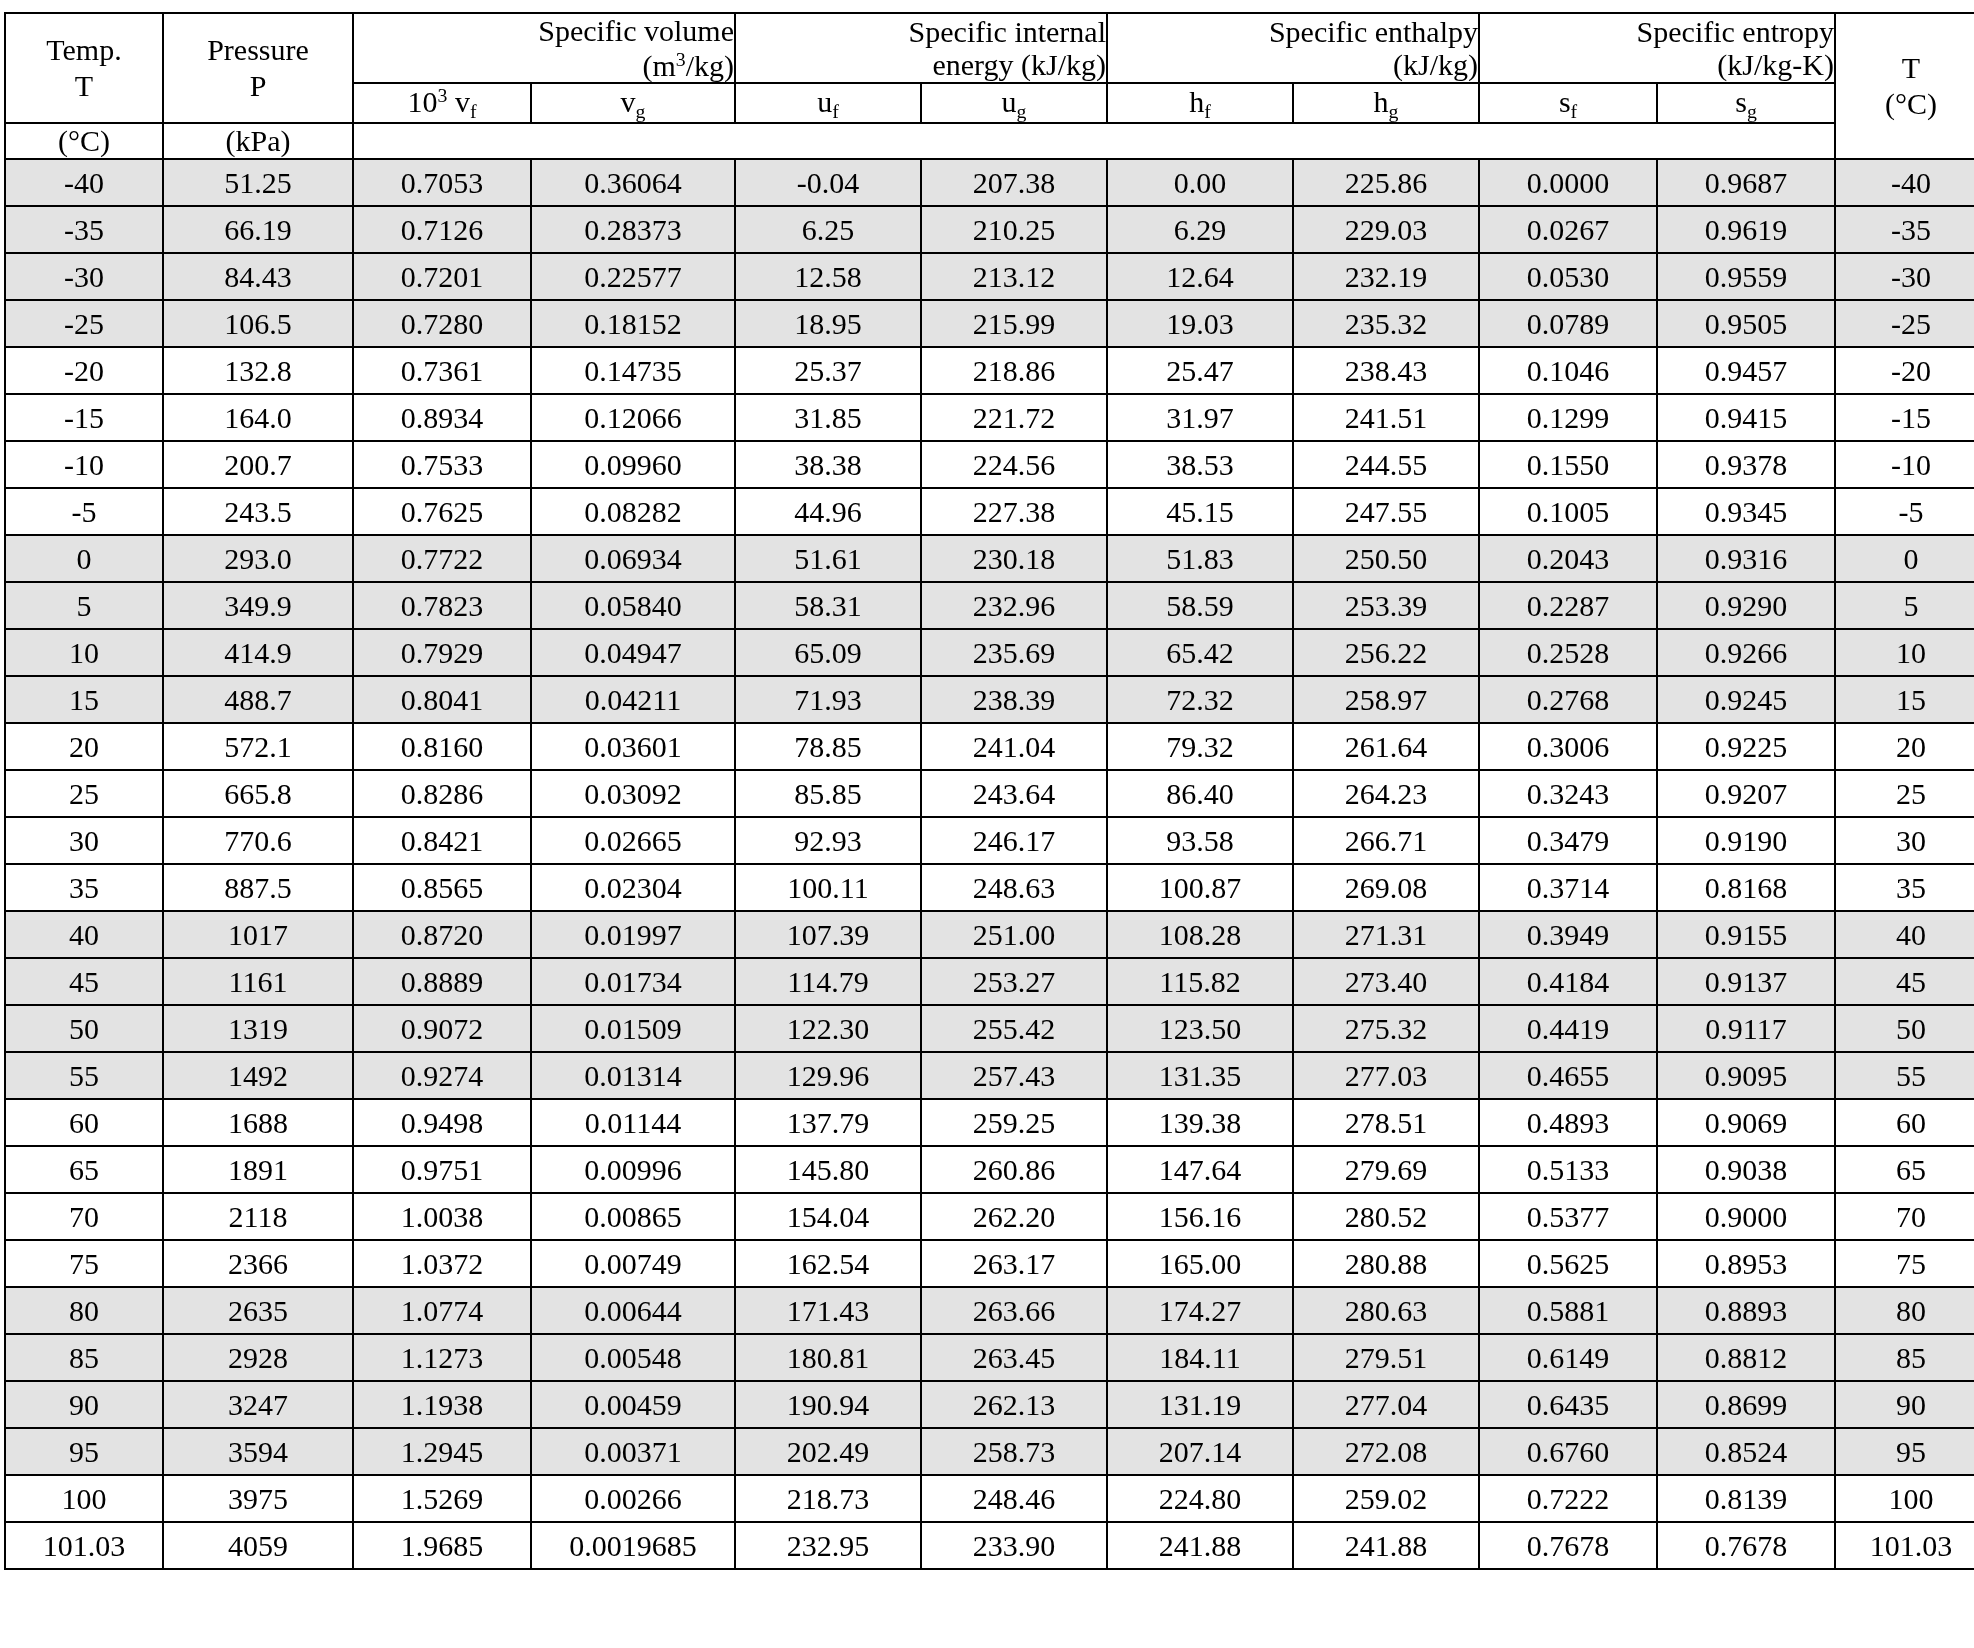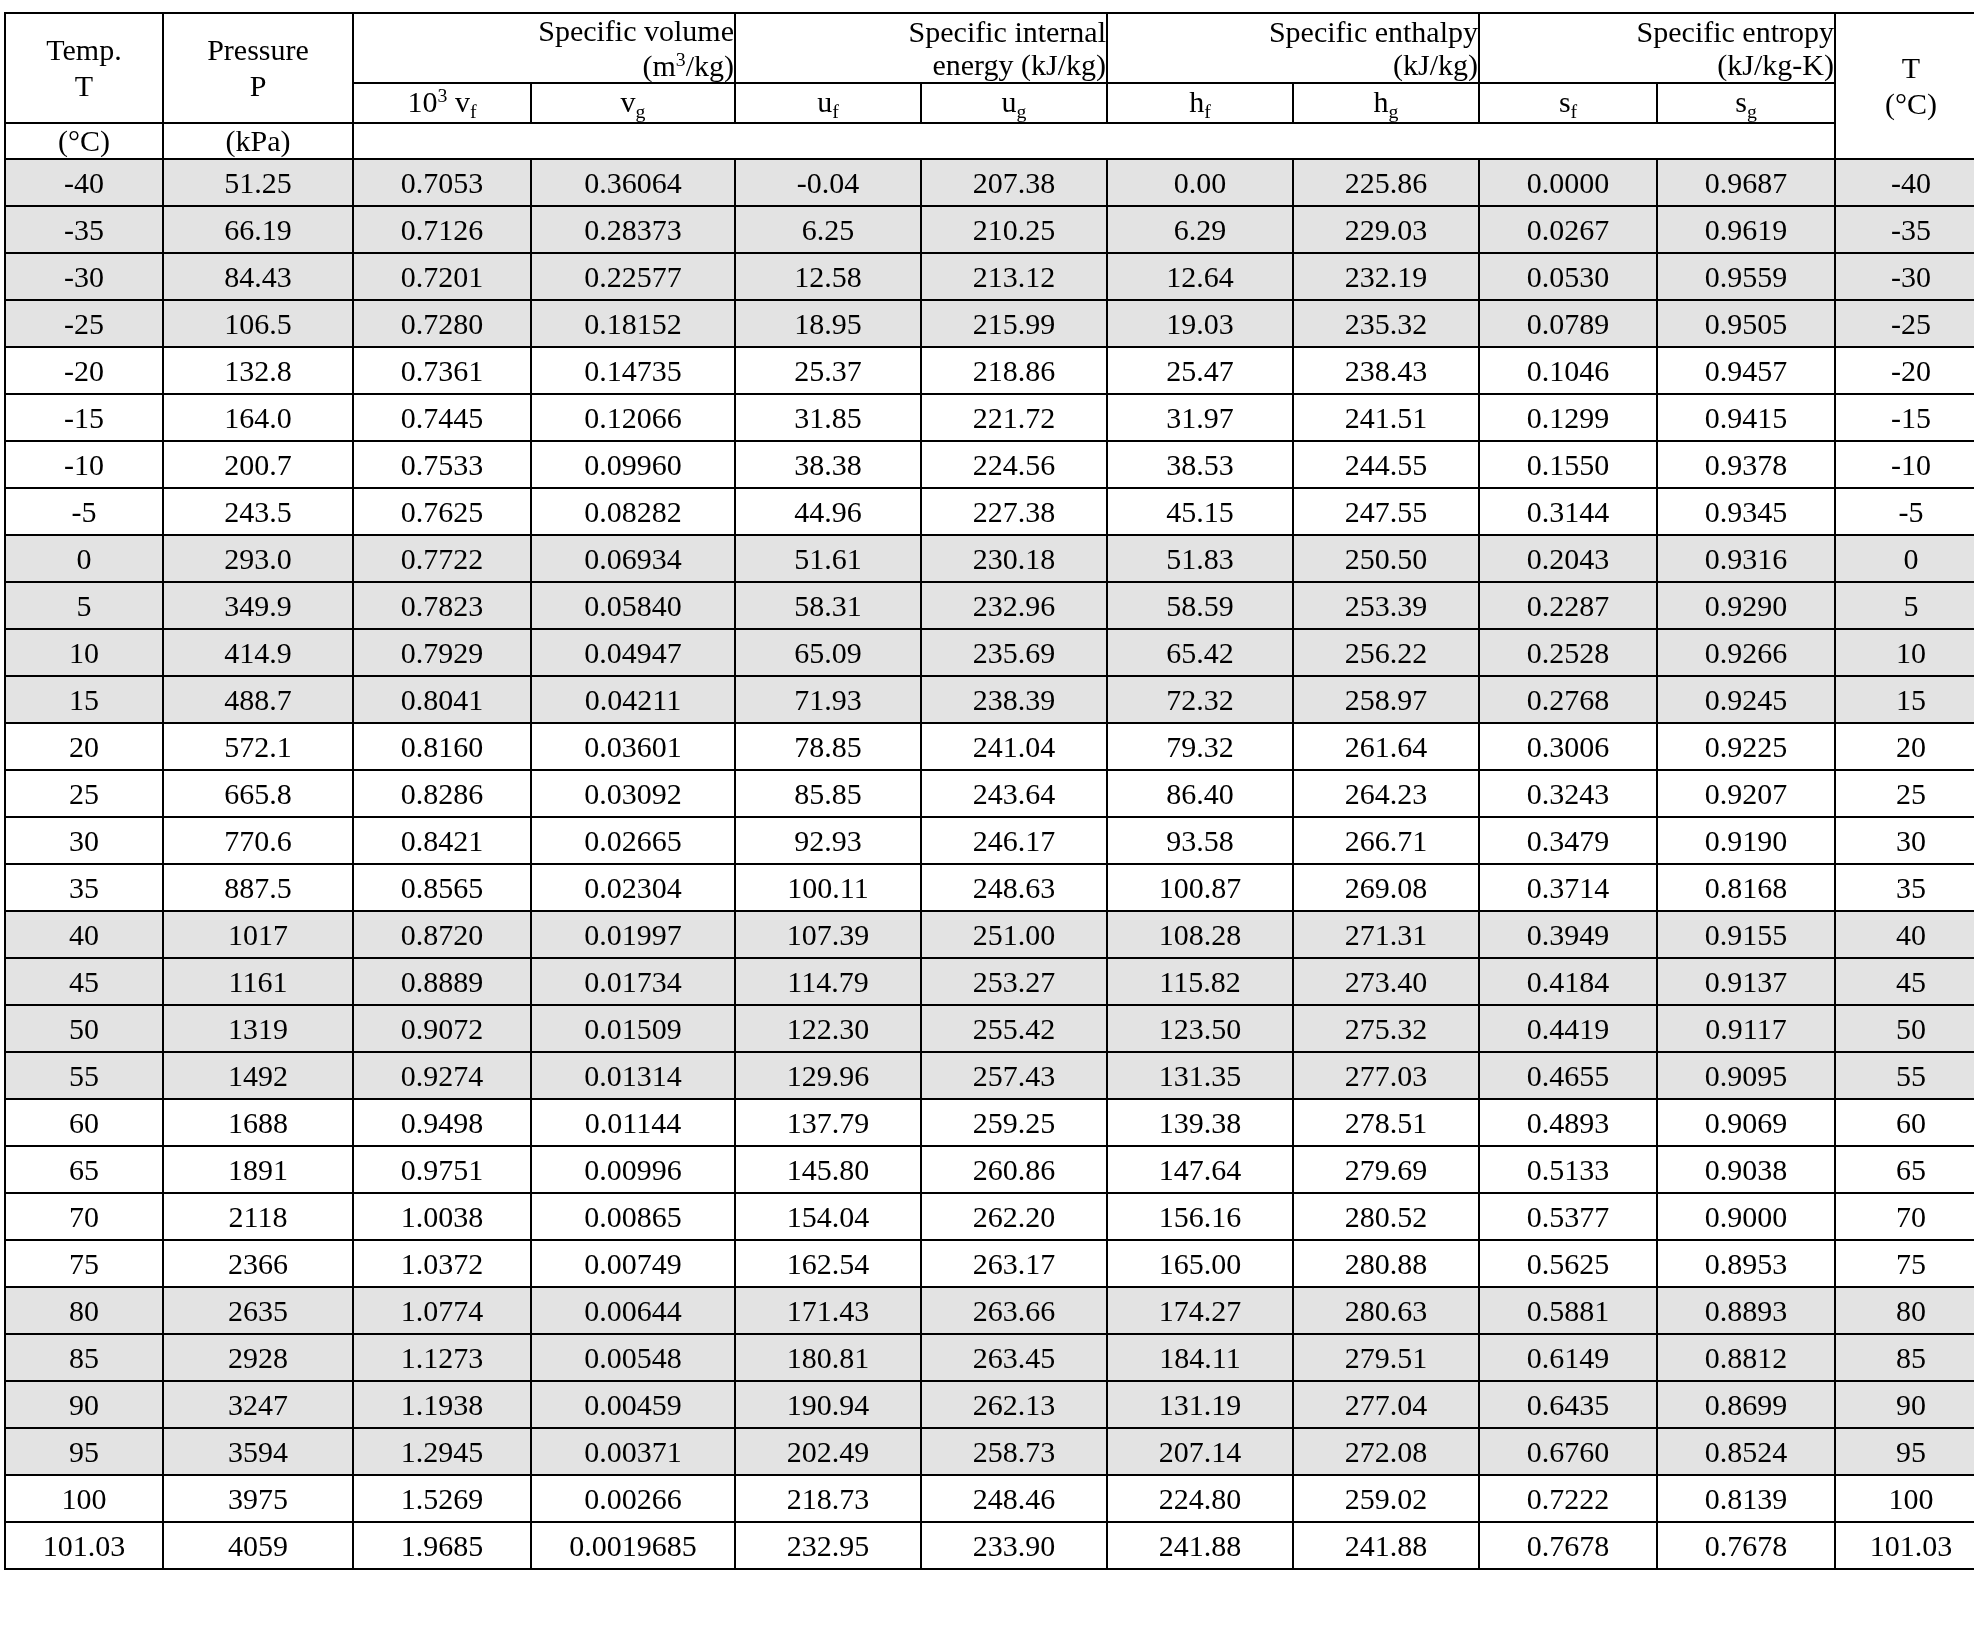--- a/index.html
+++ b/index.html
@@ -202,21 +202,21 @@
           <td class="datacell">218.86</td>
           <td class="datacell">25.47</td>
           <td class="datacell">238.43</td>
           <td class="datacell">0.1046</td>
           <td class="datacell">0.9457</td>
           <td class="datacell tcol">-20</td>
         </tr>
         <tr class="plain">
           <td class="datacell tcol">-15</td>
           <td class="datacell">164.0</td>
-          <td class="datacell">0.7445</td>
+          <td class="datacell">0.8934</td>
           <td class="datacell">0.12066</td>
           <td class="datacell">31.85</td>
           <td class="datacell">221.72</td>
           <td class="datacell">31.97</td>
           <td class="datacell">241.51</td>
           <td class="datacell">0.1299</td>
           <td class="datacell">0.9415</td>
           <td class="datacell tcol">-15</td>
         </tr>
         <tr class="plain">
@@ -234,21 +234,21 @@
         </tr>
         <tr class="plain">
           <td class="datacell tcol">-5</td>
           <td class="datacell">243.5</td>
           <td class="datacell">0.7625</td>
           <td class="datacell">0.08282</td>
           <td class="datacell">44.96</td>
           <td class="datacell">227.38</td>
           <td class="datacell">45.15</td>
           <td class="datacell">247.55</td>
-          <td class="datacell">0.3144</td>
+          <td class="datacell">0.1005</td>
           <td class="datacell">0.9345</td>
           <td class="datacell tcol">-5</td>
         </tr>
         <tr class="shade">
           <td class="datacell tcol">0</td>
           <td class="datacell">293.0</td>
           <td class="datacell">0.7722</td>
           <td class="datacell">0.06934</td>
           <td class="datacell">51.61</td>
           <td class="datacell">230.18</td>

